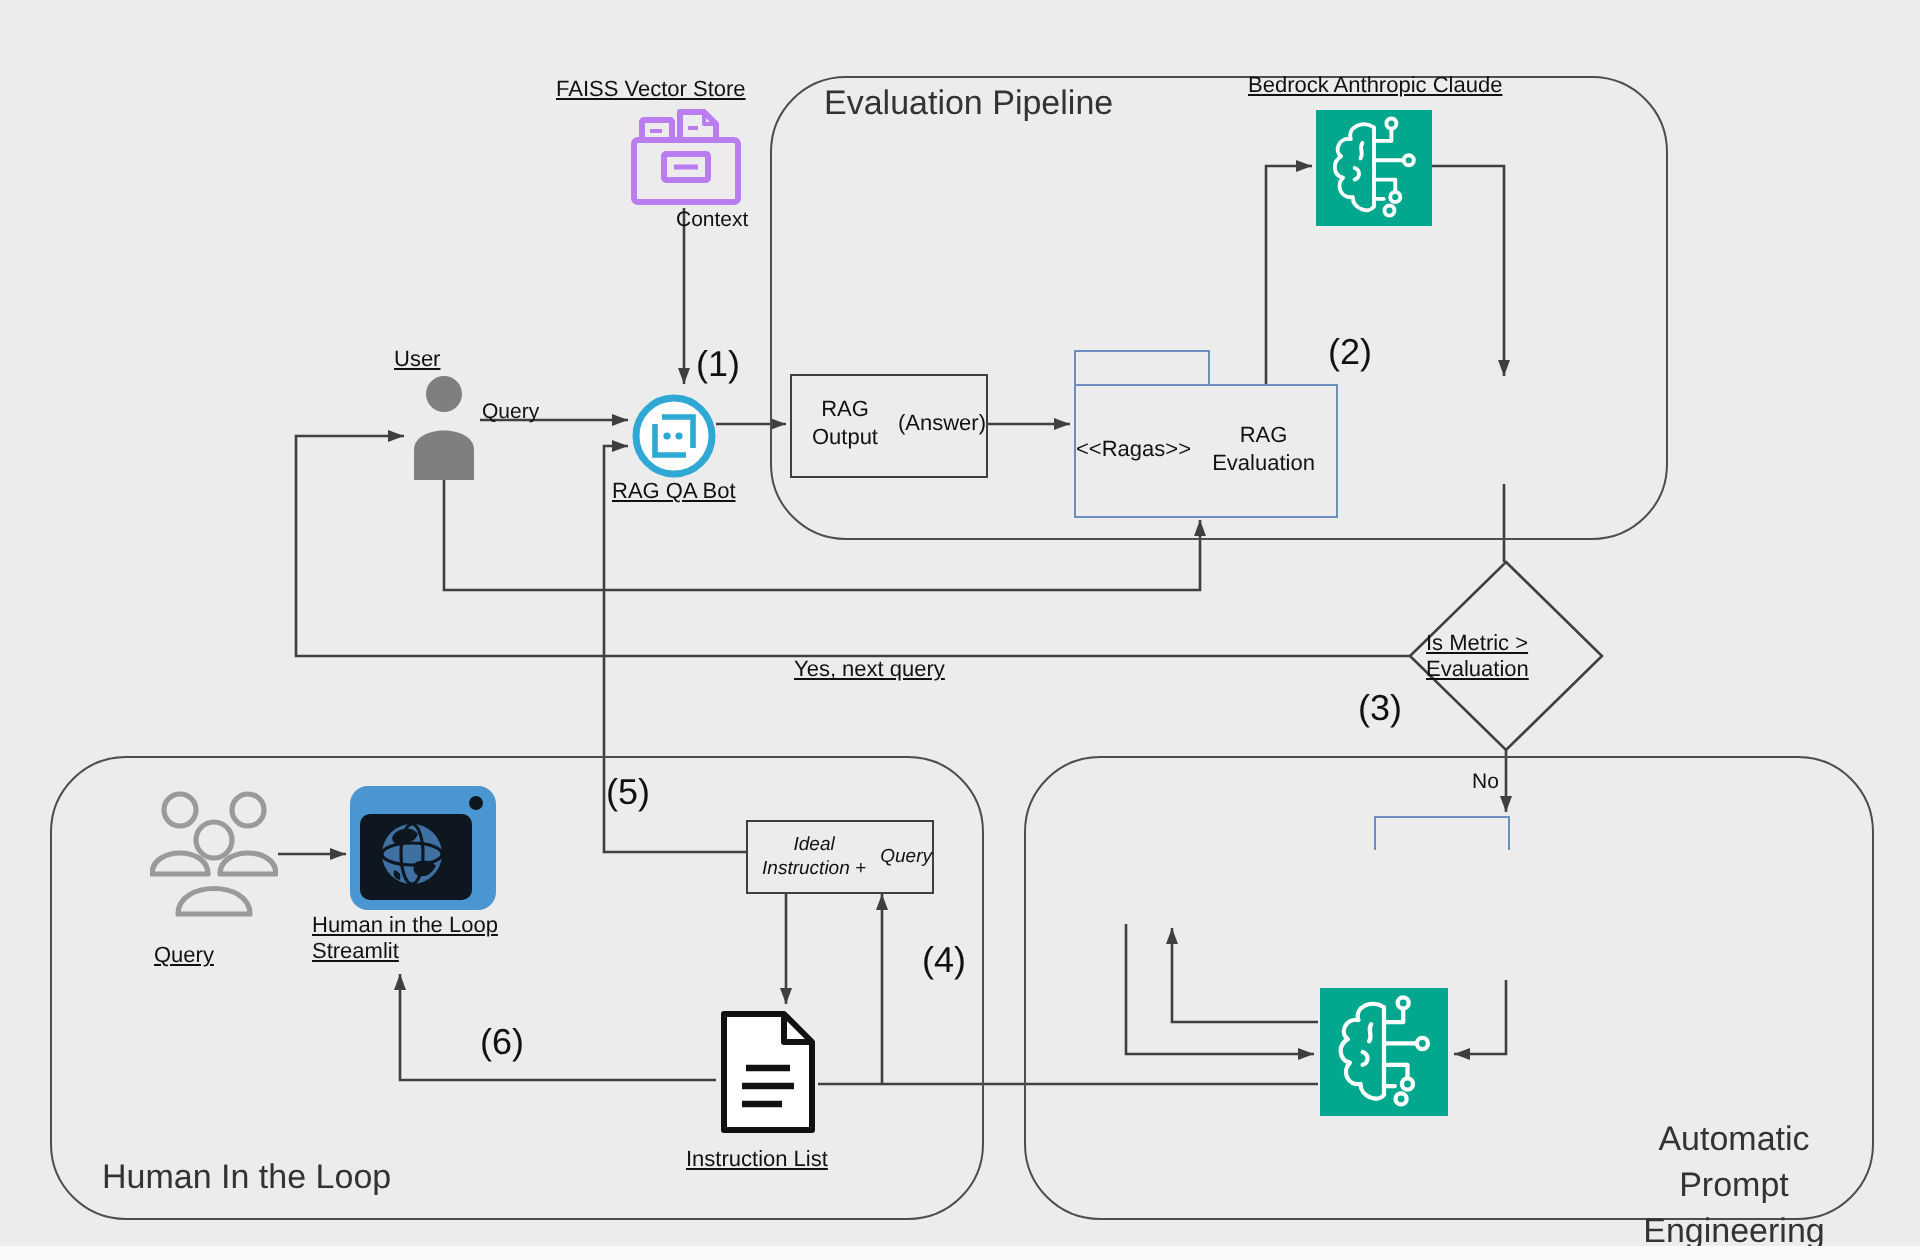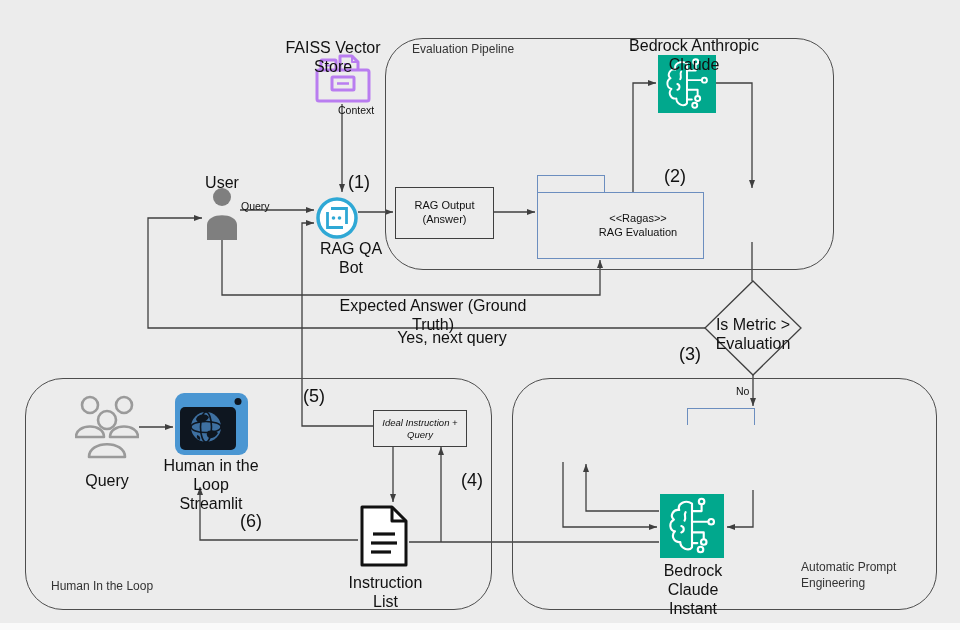--- a/index.html
+++ b/index.html
@@ -8,35 +8,35 @@
     background:var(--bg,#ececec);
     font-family:"Liberation Sans",sans-serif;color:var(--text,#111);
   }
   svg{display:block;}
   .abs{position:absolute;}
   .wires{position:absolute;left:0;top:0;}
   .container-box{
     position:absolute;border:1.5px solid var(--cborder,#4d4d4d);
     border-radius:38px;background:transparent;
   }
-  .container-label{position:absolute;font-size:12px;color:#333;white-space:nowrap;}
+  .container-label{position:absolute;font-size:17px;color:#333;white-space:nowrap;}
   .box{
     position:absolute;border:1px solid var(--line,#3f3f3f);background:var(--bg,#ececec);
-    display:flex;flex-direction:column;align-items:center;justify-content:center;
-    text-align:left;font-size:11px;line-height:1.25;
-  }
-  .pkg{border-color:var(--pkgblue,#6c8ebf);padding-left:35px;}
+    display:flex;flex-direction:row;align-items:center;justify-content:center;
+    text-align:center;font-size:11px;line-height:1.25;
+  }
+  .pkg{border-color:var(--pkgblue,#6c8ebf);}
   .pkg-tab{
     position:absolute;border:1px solid var(--pkgblue,#6c8ebf);
     background:var(--bg,#ececec);border-bottom:none;
   }
   .small{font-size:9.5px;font-style:italic;}
   .tiny{font-size:8.4px;letter-spacing:-0.15px;line-height:1.3;}
   .lbl{position:absolute;font-size:10.5px;white-space:nowrap;}
-  .lbl-c{position:absolute;font-size:16px;text-align:center;line-height:1.18;}
+  .lbl-c{position:absolute;font-size:11px;text-align:left;line-height:1.18;text-decoration:underline;}
   .step{position:absolute;font-size:18px;font-weight:500;white-space:nowrap;}
   .bottom-strip{position:absolute;left:0;bottom:0;width:960px;height:7px;background:#fafafa;}
 </style>
 </head>
 <body>
 
 <div id="canvas">
 
   <svg class="wires" width="960" height="630">
     <defs>
@@ -68,21 +68,21 @@
     <polygon points="753,281 801,328 753,375 705,328" style="fill:var(--bg);stroke:var(--line)" stroke-width="1.3"></polygon>
   </svg>
 
   <div class="container-box" style="left:385px;top:38px;width:447px;height:230px"></div>
   <div class="container-label" style="left:412px;top:42px">Evaluation Pipeline</div>
 
   <div class="container-box" style="left:25px;top:378px;width:465px;height:230px"></div>
   <div class="container-label" style="left:51px;top:579px">Human In the Loop</div>
 
   <div class="container-box" style="left:512px;top:378px;width:423px;height:230px"></div>
-  <div class="container-label" style="left:801px;top:559px;width:132px;white-space:normal;line-height:1.35">Automatic Prompt Engineering</div>
+  <div class="container-label" style="left:801px;top:559px;width:132px;white-space:normal;text-align:center;line-height:1.35">Automatic Prompt Engineering</div>
 
   <div class="box" style="left:395px;top:187px;width:97px;height:50px">
     <span>RAG Output</span>
     <span>(Answer)</span>
   </div>
 
   <div class="pkg-tab" style="left:537px;top:175px;width:66px;height:17px"></div>
   <div class="box pkg" style="left:537px;top:192px;width:130px;height:65px">
     <span>&lt;&lt;Ragas&gt;&gt;</span>
     <span>RAG Evaluation</span>
@@ -130,21 +130,21 @@
     <circle cx="22" cy="22" r="19" fill="#ffffff" style="stroke:var(--botblue)" stroke-width="3.5"></circle>
     <g style="stroke:var(--botblue)" fill="none" stroke-width="2.8">
       <path d="M16,12.5 H31.5 V28"></path>
       <path d="M12.5,16 V31.5 H28"></path>
     </g>
     <g style="fill:var(--botblue)">
       <circle cx="18.5" cy="22" r="1.8"></circle>
       <circle cx="24.5" cy="22" r="1.8"></circle>
     </g>
   </svg>
-  <div class="lbl-c" style="left:316px;top:240px;width:70px">RAG QA Bot</div>
+  <div class="lbl-c" style="left:306px;top:240px;width:70px">RAG QA Bot</div>
 
   <svg class="abs" style="left:658px;top:55px" width="58" height="58" viewBox="0 0 60 60">
     <rect width="60" height="60" style="fill:var(--teal)"></rect>
     <g stroke="#ffffff" fill="none" stroke-width="2" stroke-linecap="round" stroke-linejoin="round">
       <path d="M30,9 C24,5 16,9 18,15 C12,14 9,21 13,24 C8,27 9,34 14,35 C10,39 13,46 19,45 C19,51 27,54 30,50 Z"></path>
       <path d="M24,17 C22,20 25,22 23,25"></path>
       <path d="M20,30 C23,31 23,35 20,36"></path>
       <path d="M30,16 H39 V10"></path>
       <path d="M30,26 H45"></path>
       <path d="M30,36 H41 V42"></path>
@@ -166,24 +166,20 @@
       <path d="M30,16 H39 V10"></path>
       <path d="M30,26 H45"></path>
       <path d="M30,36 H41 V42"></path>
       <path d="M30,46 H35"></path>
       <circle cx="39" cy="7" r="2.6"></circle>
       <circle cx="48" cy="26" r="2.6"></circle>
       <circle cx="41" cy="45" r="2.6"></circle>
       <circle cx="38" cy="52" r="2.6"></circle>
     </g>
   </svg>
-  <div class="lbl-c" style="left:643px;top:562px;width:100px">
-    <span style="display:block">Bedrock Claude</span>
-    <span style="display:block">Instant</span>
-  </div>
 
   <svg class="abs" style="left:75px;top:393px" width="64" height="70" viewBox="0 0 64 70">
     <g style="stroke:var(--sgray);fill:var(--bg)" stroke-width="2.6" stroke-linejoin="round">
       <circle cx="15" cy="12" r="8"></circle>
       <path d="M1,44 C1,30 29,30 29,44 Z"></path>
       <circle cx="49" cy="12" r="8"></circle>
       <path d="M35,44 C35,30 63,30 63,44 Z"></path>
       <circle cx="32" cy="27" r="9"></circle>
       <path d="M14,64 C14,47 50,47 50,64 Z"></path>
     </g>
@@ -214,21 +210,20 @@
     <path d="M3,3 H33 L47,17 V61 H3 Z" fill="#ffffff" stroke="#111" stroke-width="3" stroke-linejoin="round"></path>
     <path d="M33,3 V17 H47" fill="none" stroke="#111" stroke-width="3" stroke-linejoin="round"></path>
     <g stroke="#111" stroke-width="3.2">
       <path d="M14,30 H36"></path>
       <path d="M12,39 H38"></path>
       <path d="M12,48 H32"></path>
     </g>
   </svg>
   <div class="lbl-c" style="left:343px;top:574px;width:85px">Instruction List</div>
 
-  <div class="lbl-c" style="left:333px;top:297px;width:200px">Expected Answer (Ground Truth)</div>
   <div class="lbl-c" style="left:397px;top:329px;width:110px">Yes, next query</div>
   <div class="lbl" style="left:736px;top:385px">No</div>
 
   <div class="step" style="left:348px;top:172px">(1)</div>
   <div class="step" style="left:664px;top:166px">(2)</div>
   <div class="step" style="left:679px;top:344px">(3)</div>
   <div class="step" style="left:461px;top:470px">(4)</div>
   <div class="step" style="left:303px;top:386px">(5)</div>
   <div class="step" style="left:240px;top:511px">(6)</div>
 

